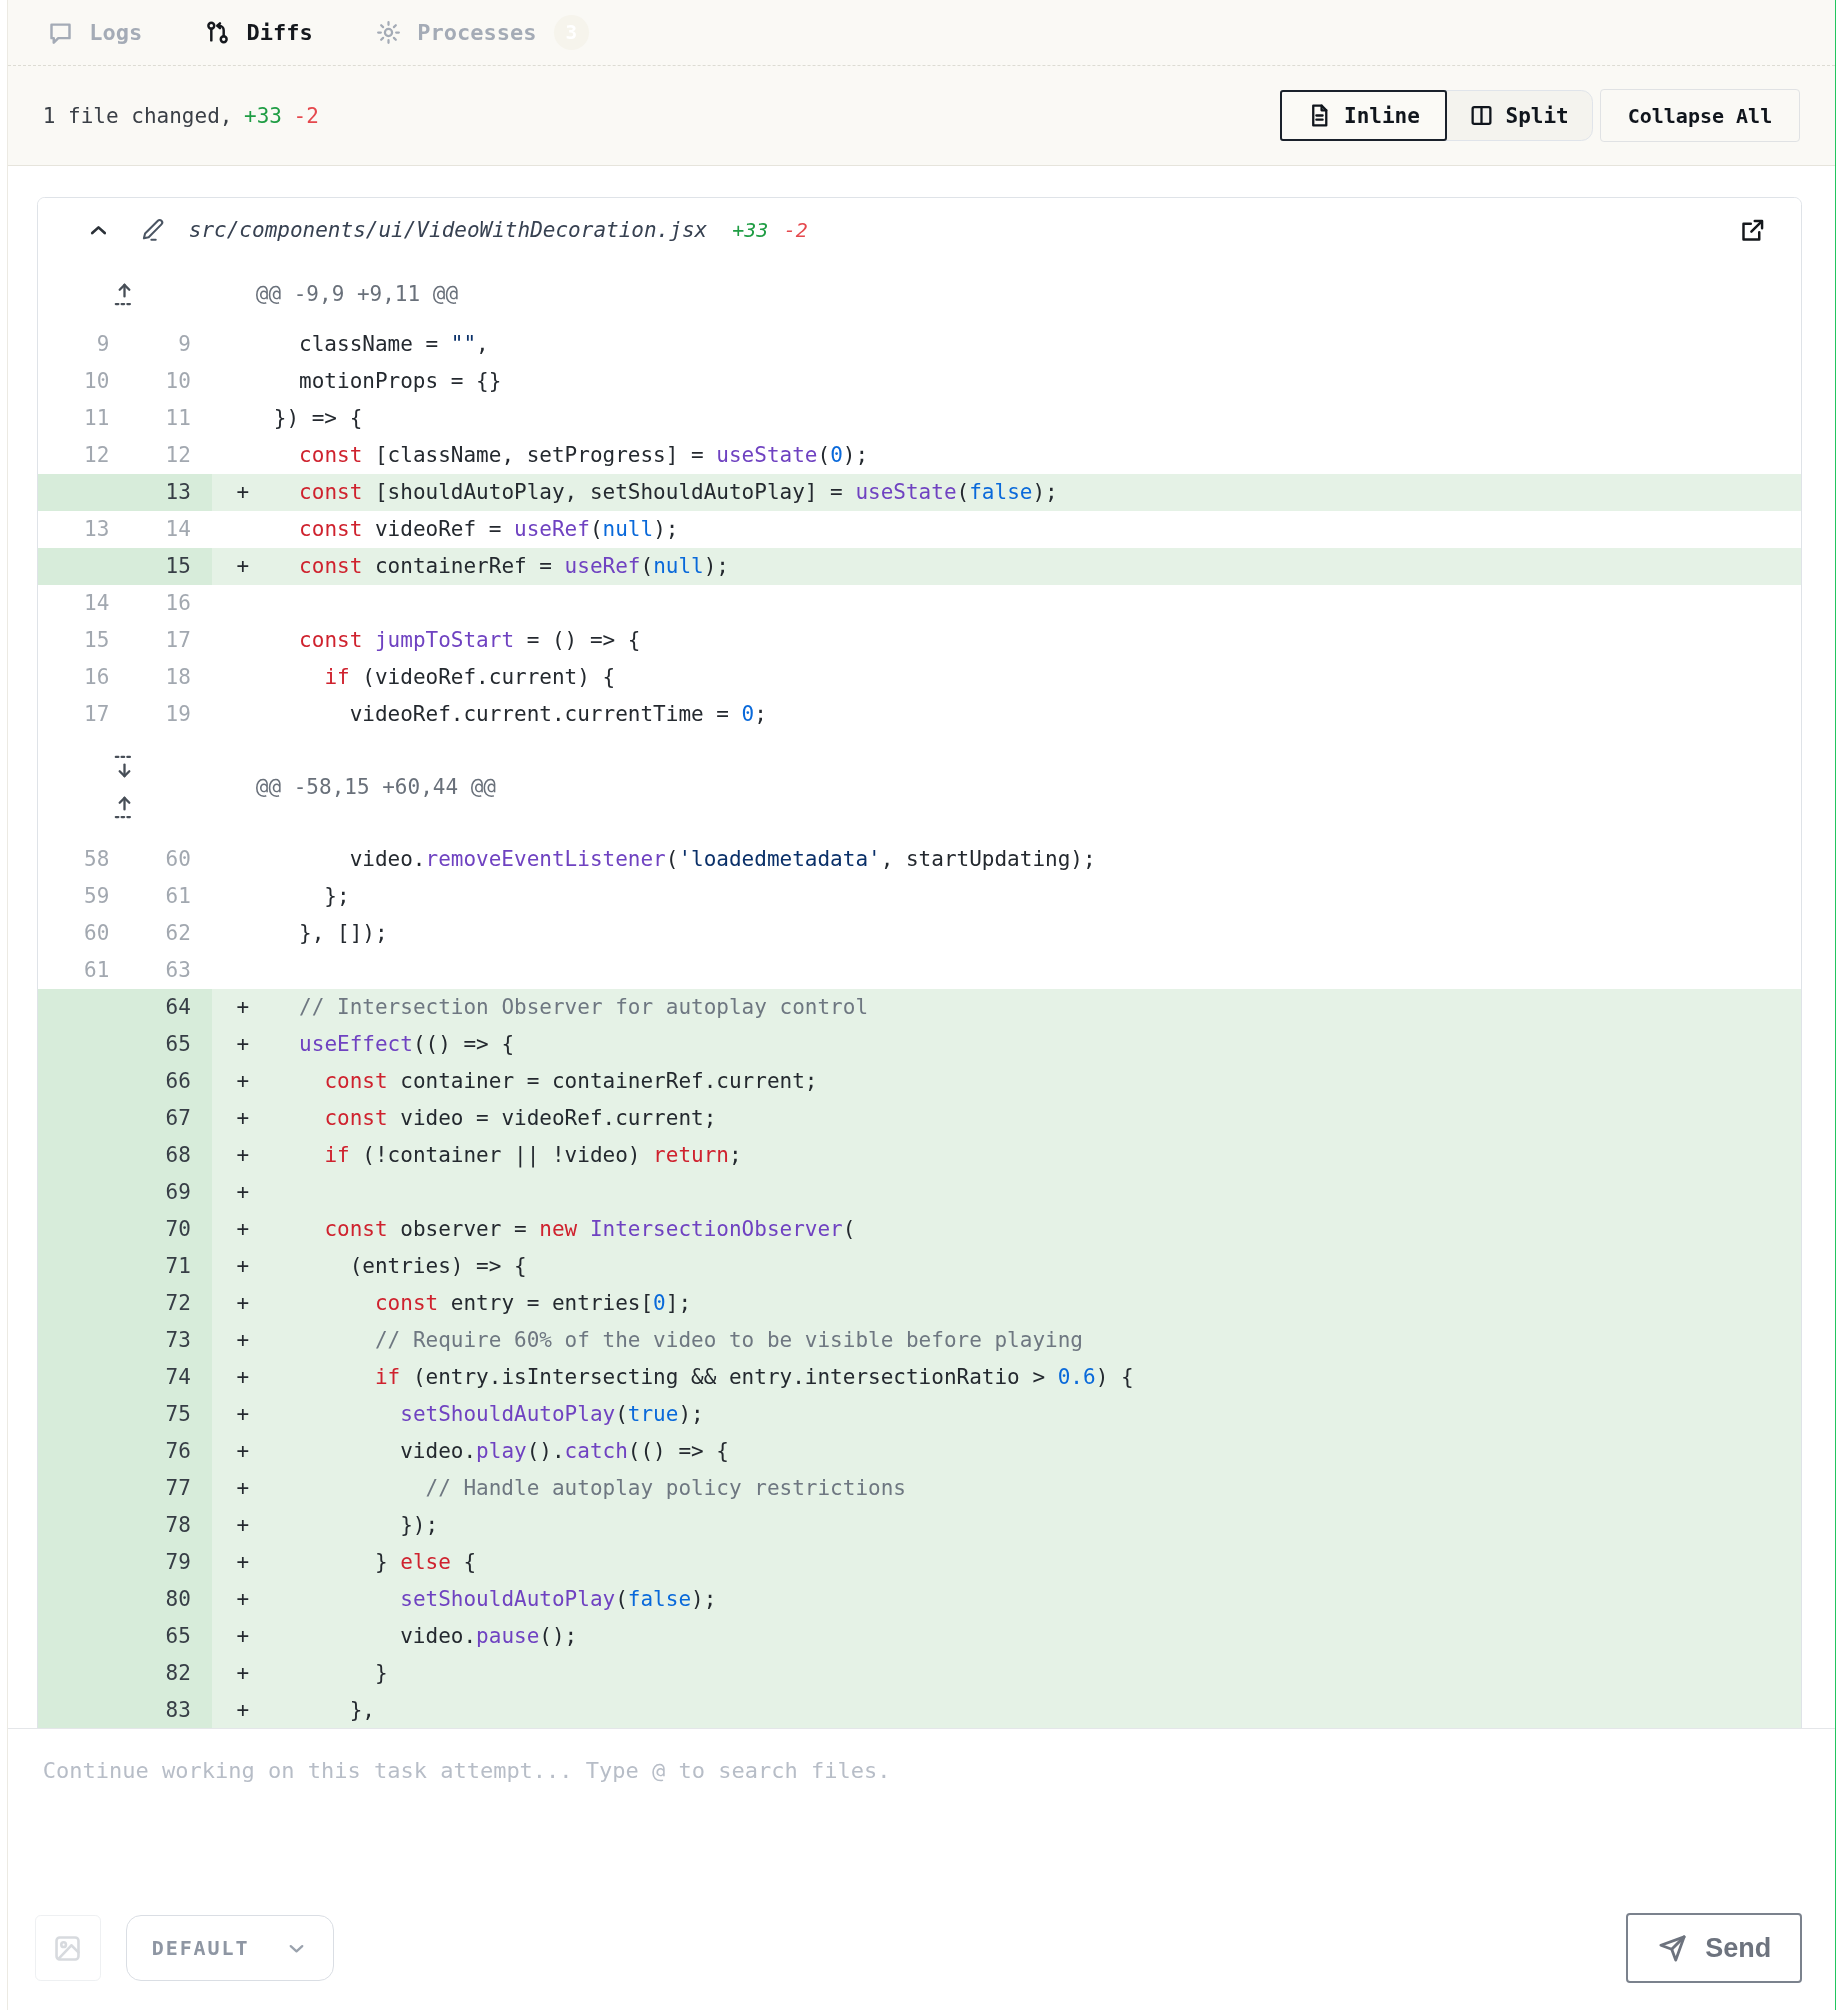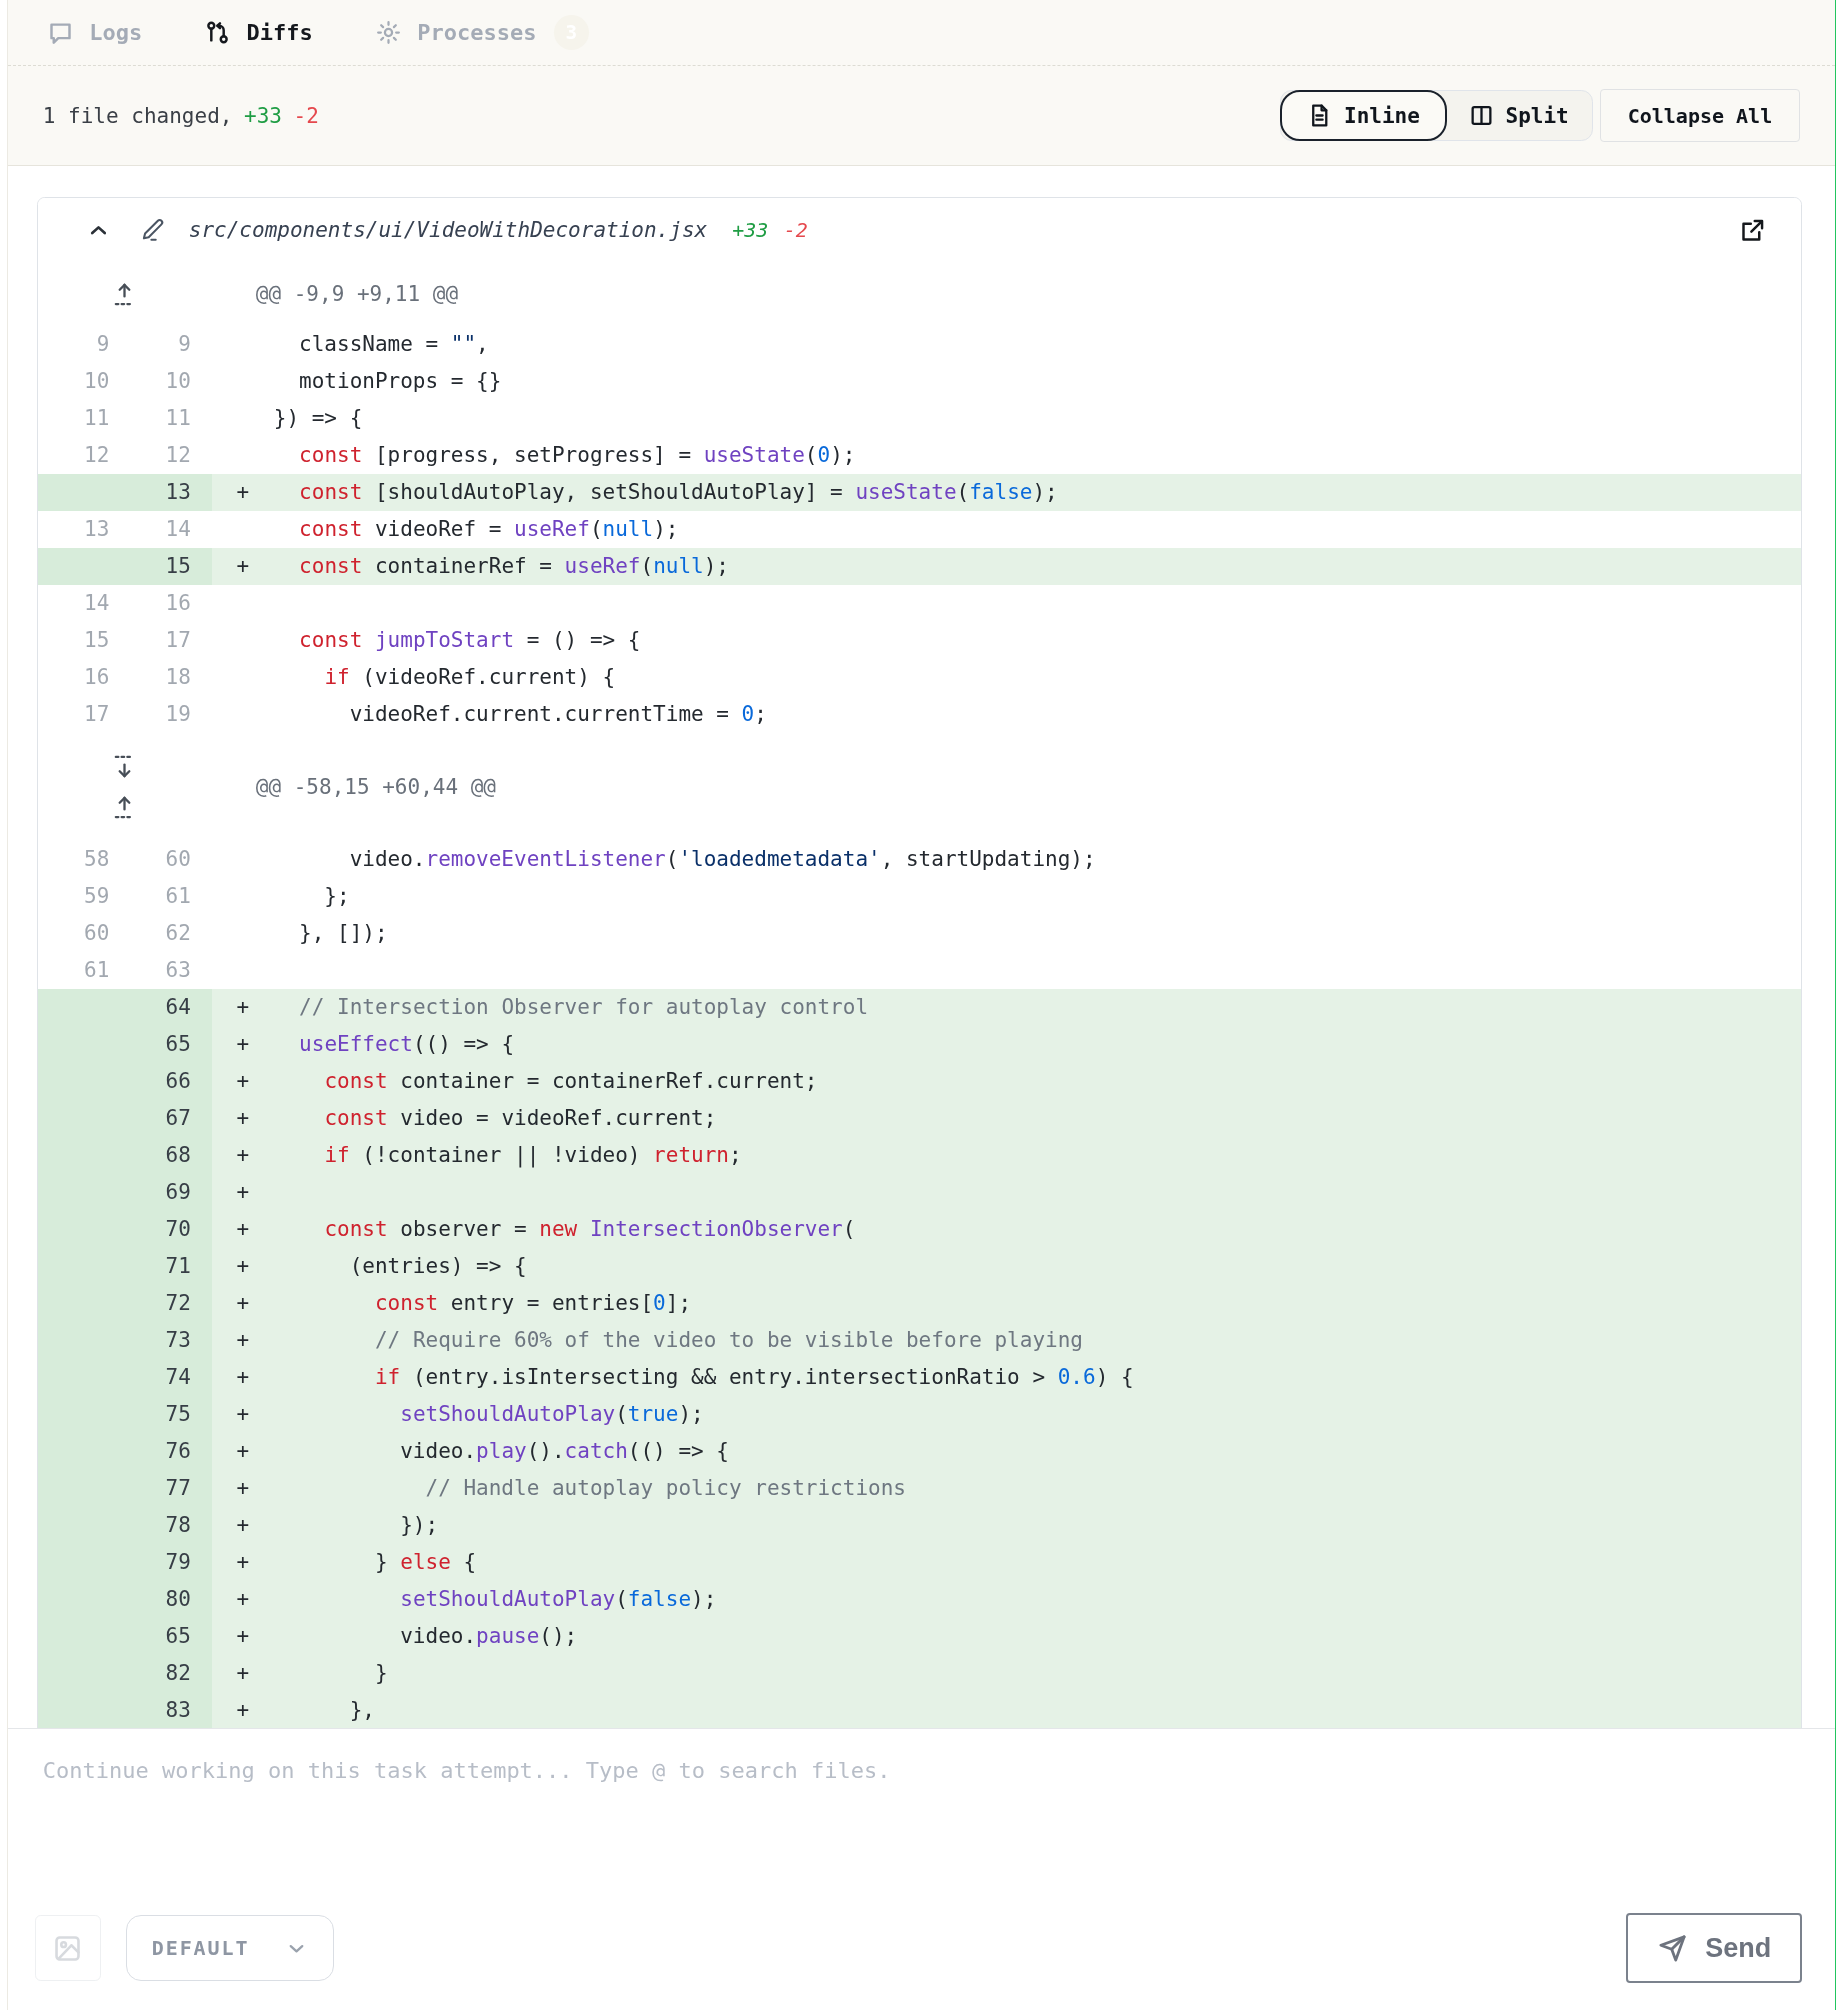--- a/index.html
+++ b/index.html
@@ -49,21 +49,21 @@
     display: flex; align-items: stretch; border: 1px solid #e0e4ea;
     border-radius: 11.6px; background: #f4f3ee;
   }
   .seg-btn {
     display: flex; align-items: center; gap: 11.6px;
     padding: 11.6px 23px; font-size: 21px; font-weight: bold; color: #10151c;
     background: transparent; border: none; font-family: inherit; cursor: pointer;
   }
   .seg-btn svg { stroke: #10151c; }
   .seg-btn.active {
-    background: #fbfaf6; border: 2.4px solid #1a212b; border-radius: 20px;
+    background: #fbfaf6; border: 2.4px solid #1a212b; border-radius: 3px;
     margin: -1px; padding: 11px 25px; justify-content: center;
   }
   .collapse-btn {
     margin-left: 7px; padding: 13.5px 27px; font-size: 20px; font-weight: bold;
     color: #10151c; background: transparent; border: 1px solid #e0e2e4;
     border-radius: 3.9px; font-family: inherit; cursor: pointer;
   }
 
   
   .main {
@@ -252,21 +252,21 @@
           <div class="drow ctx">
             <div class="c-old">11</div>
             <div class="c-new">11</div>
             <div class="c-sign"></div>
             <div class="c-code"><span>}) =&gt; {</span></div>
           </div>
           <div class="drow ctx">
             <div class="c-old">12</div>
             <div class="c-new">12</div>
             <div class="c-sign"></div>
-            <div class="c-code"><span>  </span><span class="kw">const</span><span> [progress, setProgress] = </span><span class="fn">useState</span><span>(</span><span class="num">0</span><span>);</span></div>
+            <div class="c-code"><span>  </span><span class="kw">const</span><span> [className, setProgress] = </span><span class="fn">useState</span><span>(</span><span class="num">0</span><span>);</span></div>
           </div>
           <div class="drow add">
             <div class="c-old"></div>
             <div class="c-new">13</div>
             <div class="c-sign">+</div>
             <div class="c-code"><span>  </span><span class="kw">const</span><span> [shouldAutoPlay, setShouldAutoPlay] = </span><span class="fn">useState</span><span>(</span><span class="num">false</span><span>);</span></div>
           </div>
           <div class="drow ctx">
             <div class="c-old">13</div>
             <div class="c-new">14</div>

